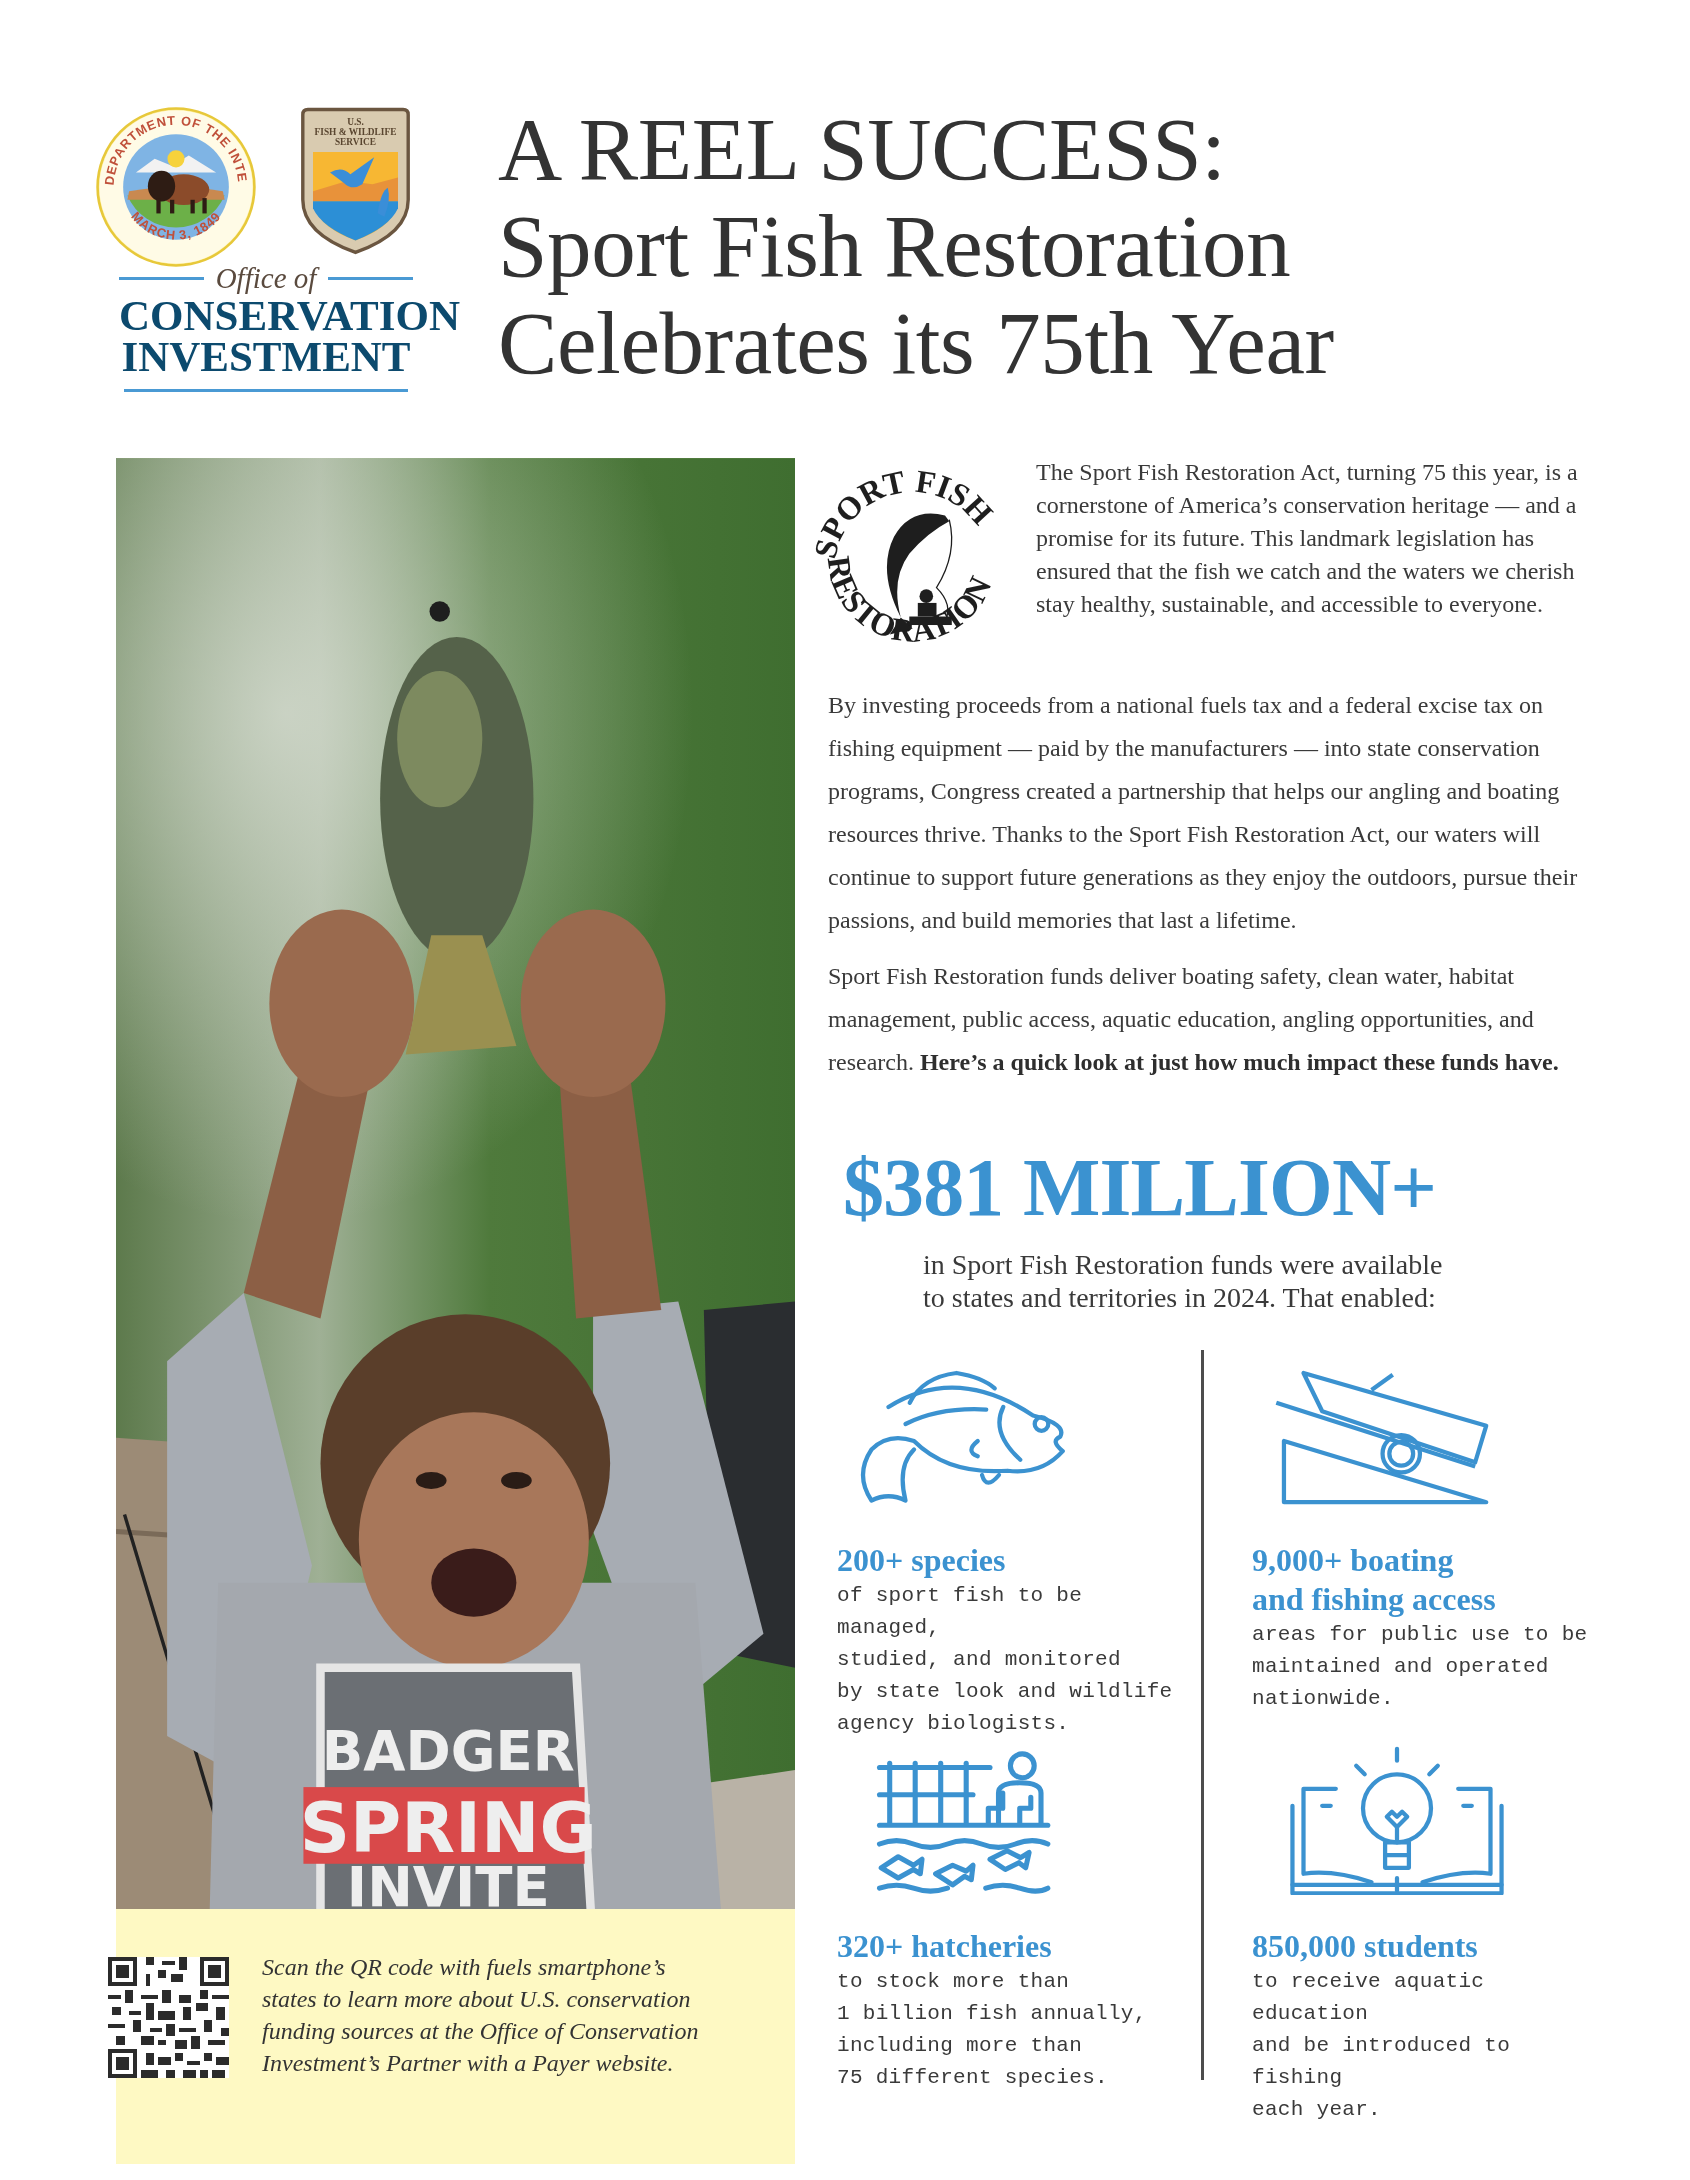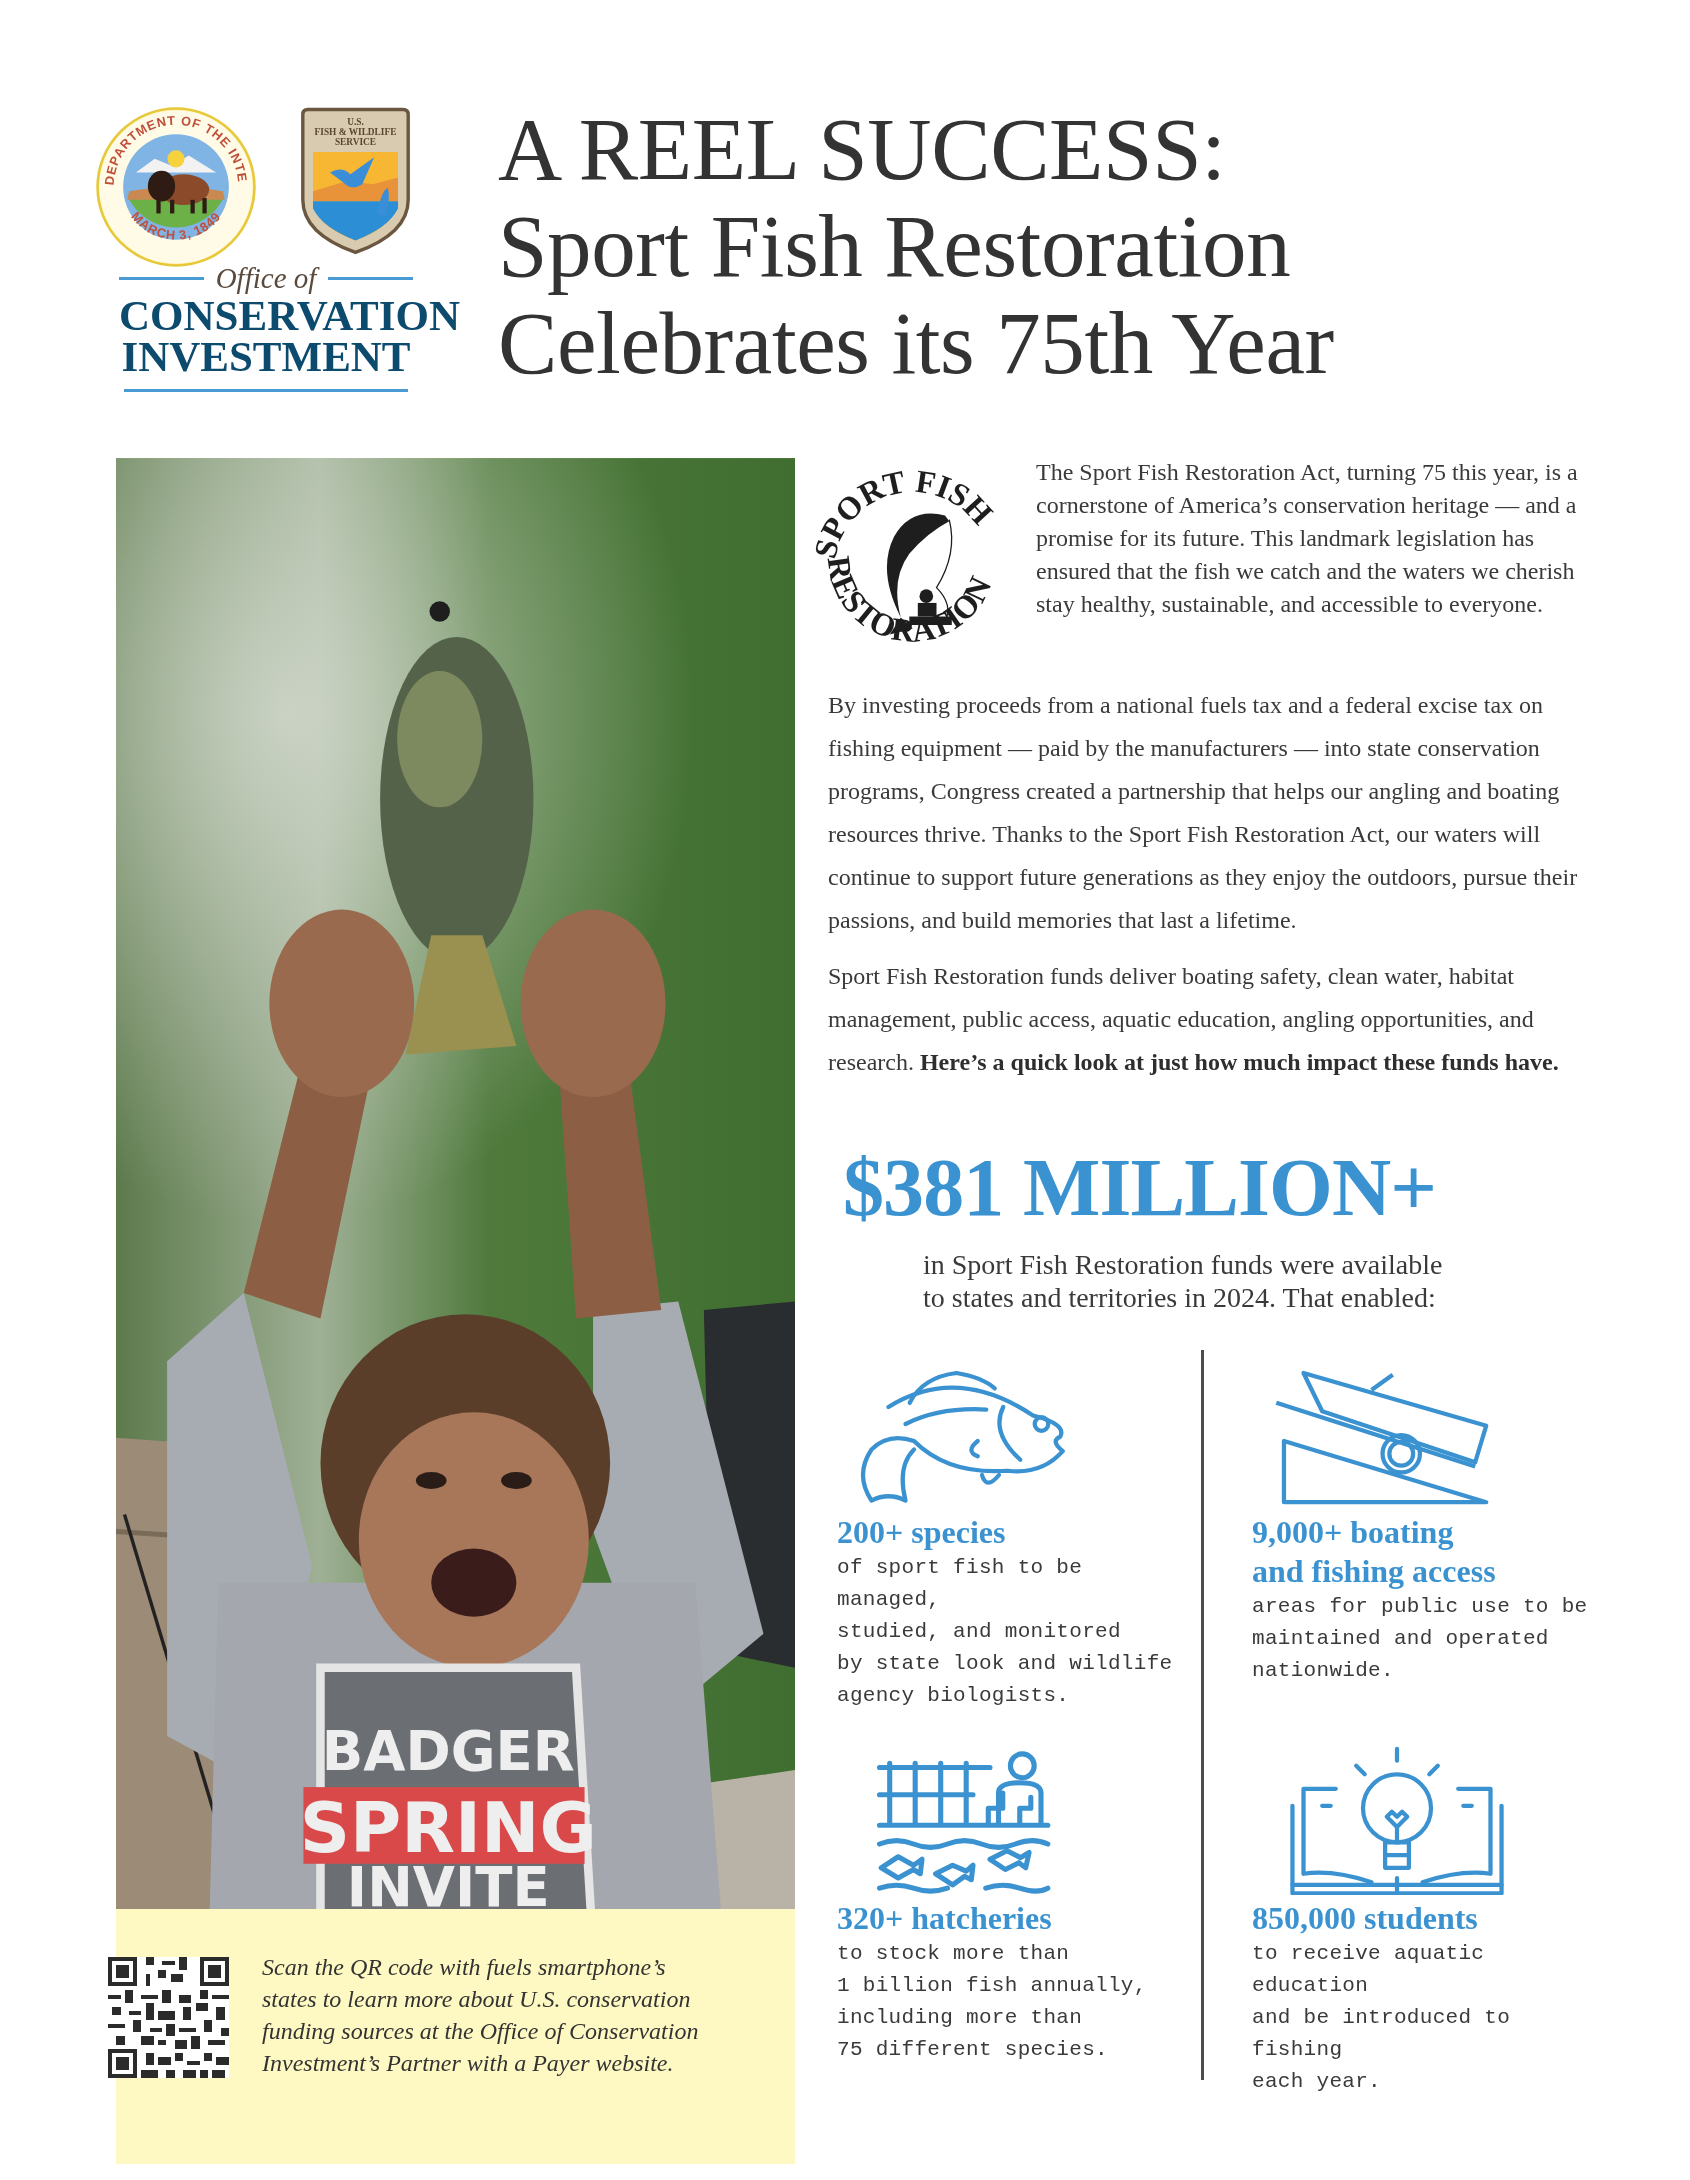--- a/index.html
+++ b/index.html
@@ -34,21 +34,21 @@
 
   .big-figure { left: 843px; top: 1141px; width: 750px; font-size: 82px; line-height: 94px; font-weight: bold;
                 color: #3b92d0; letter-spacing: -0.9px; white-space: nowrap; }
   .figure-caption { left: 923px; top: 1248px; width: 596px; font-size: 28px; line-height: 33px; color: #3a3a3a; }
 
   .divider { left: 1201px; top: 1350px; width: 2.6px; height: 730px; background: #4d4d4d; }
 
   
   .stat { position: absolute; }
   .stat .icon { display: block; }
-  .stat-title { font-weight: bold; font-size: 32px; line-height: 39px; color: #3b92d0; }
+  .stat-title { font-weight: bold; font-size: 32px; line-height: 39px; color: #3b92d0; margin-top: 28px; }
   .stat-desc { font-size: 24px; line-height: 32px; color: #3a3a3a; font-family: Liberation Mono, monospace; font-size: 21px; letter-spacing: 0.3px; }
 
   .stat-1 { left: 837px; top: 1356px; width: 358px; }
   .stat-2 { left: 1252px; top: 1356px; width: 349px; }
   .stat-3 { left: 837px; top: 1742px; width: 358px; }
   .stat-4 { left: 1252px; top: 1742px; width: 349px; }
 
   
   .qr { left: 108px; top: 1957px; width: 121px; height: 121px; }
   .qr-text { left: 262px; top: 1951px; width: 528px; font-style: italic; font-size: 24px; line-height: 32px; color: #333333; }

